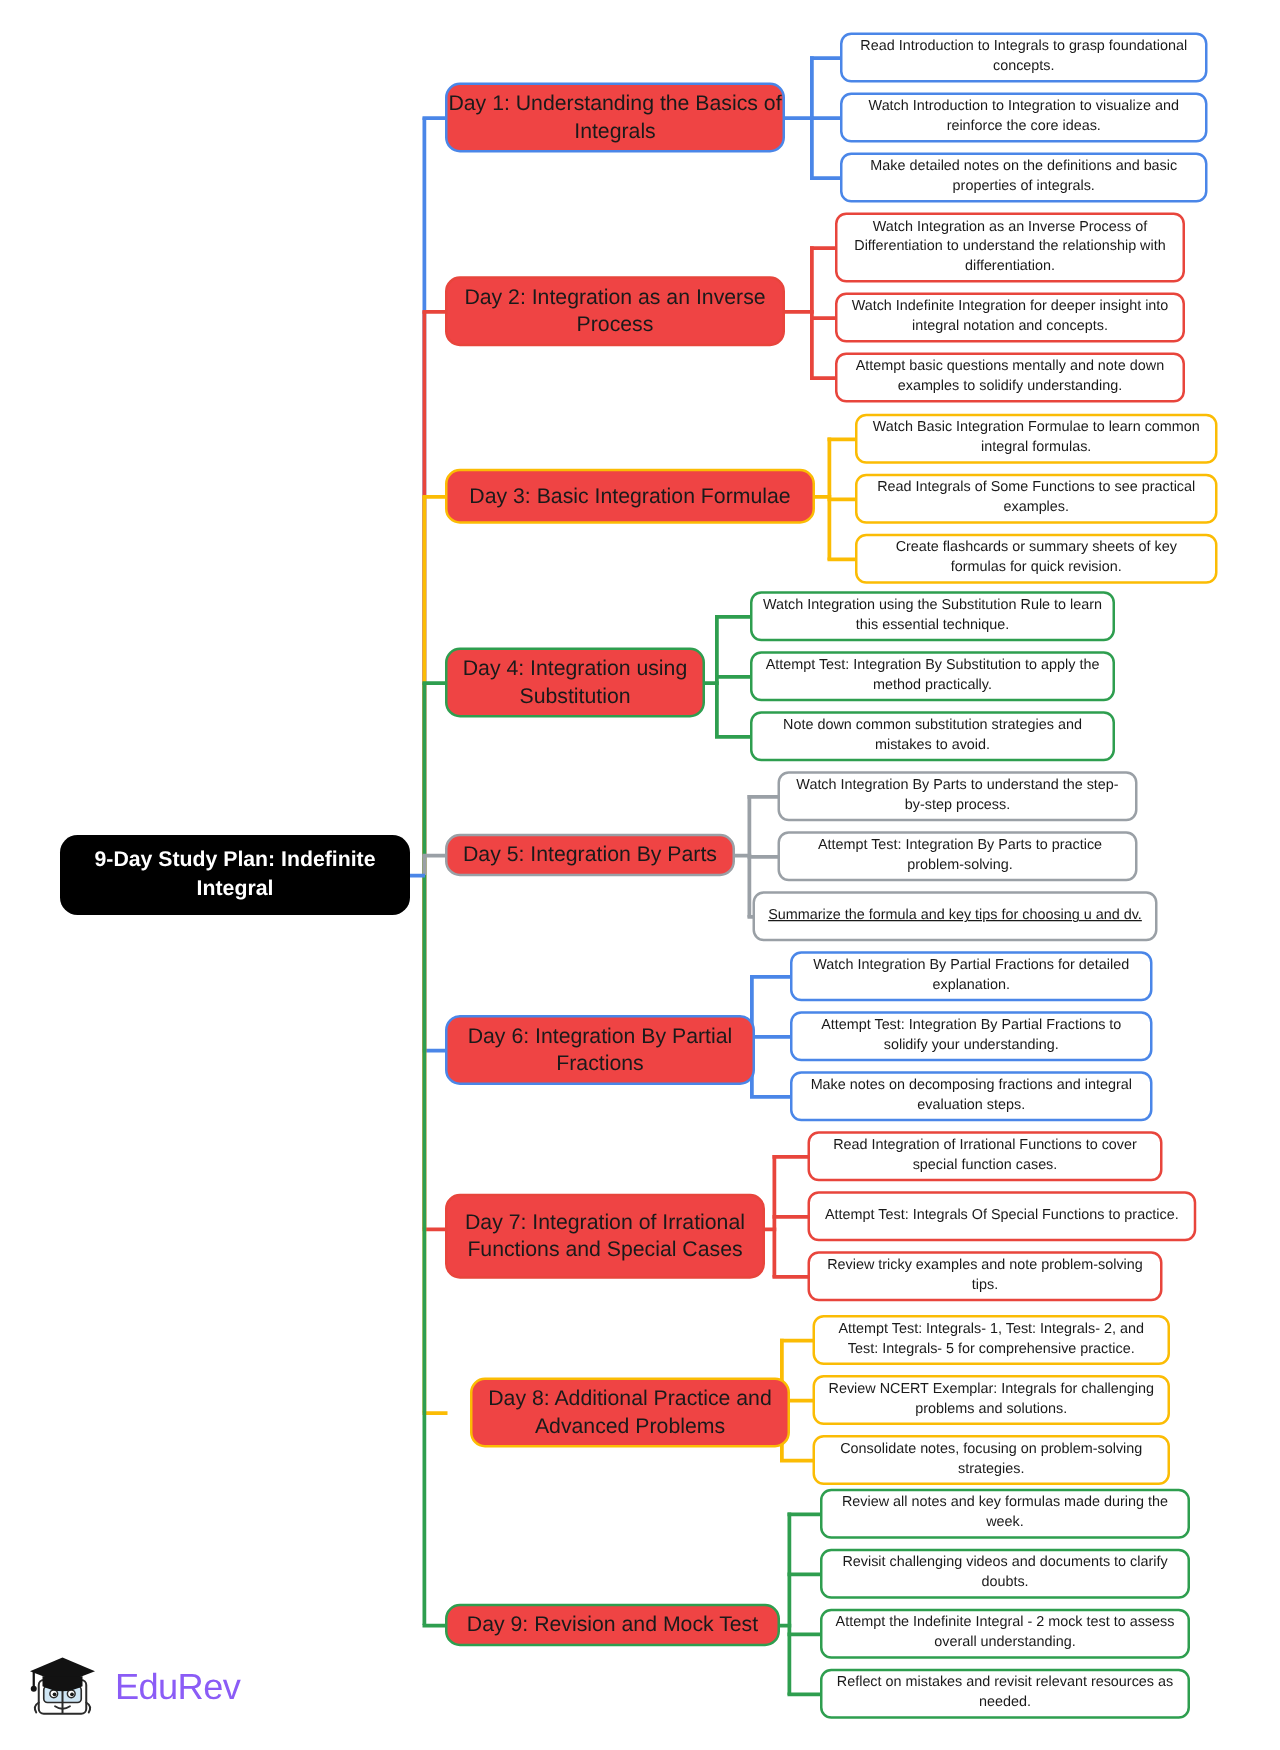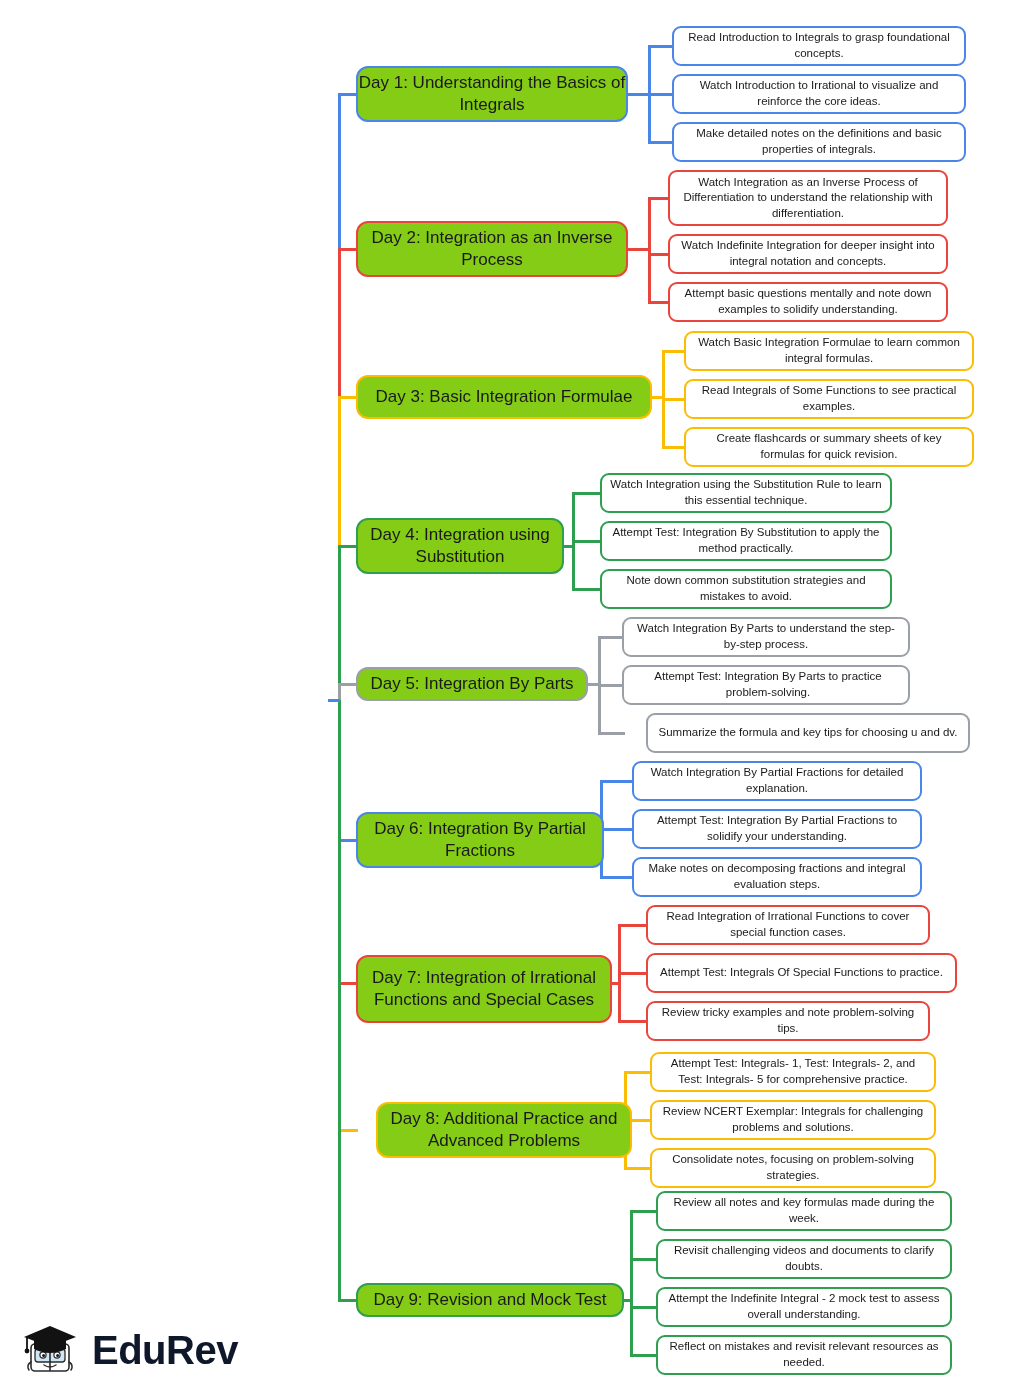--- a/index.html
+++ b/index.html
@@ -37,21 +37,21 @@
     align-items: center;
     justify-content: center;
     text-align: center;
     padding: 0 6px;
     box-sizing: border-box;
   }
 
   
   .day-node {
     position: absolute;
-    background: #84cc16;
+    background: #ef4444;
     border: 2px solid #4a86e8;
     border-radius: 12px;
     font-size: 17px;
     color: #1a1a1a;
     line-height: 1.3;
     display: flex;
     align-items: center;
     justify-content: center;
     text-align: center;
     padding: 2px 0;
@@ -84,23 +84,23 @@
   
   .logo-wrap {
     position: absolute;
     left: 18px;
     top: 1318px;
     display: flex;
     align-items: center;
     gap: 10px;
   }
   .logo-text {
-    font-size: 40px;
-    font-weight: bold;
-    color: #0f172a;
+    font-size: 29px;
+    font-weight: normal;
+    color: #8b5cf6;
     letter-spacing: -0.5px;
     line-height: 1;
   }
   .logo-mark { width: 64px; height: 64px; display:block; }
 </style>
 </head>
 <body>
 
 <div id="canvas">
 
@@ -165,42 +165,43 @@
       <div class="conn" style="left: 624px; top: 1119px; width: 29px; height: 3px; background: rgb(251, 188, 4);"></div>
       <div class="conn" style="left: 624px; top: 1167px; width: 29px; height: 3px; background: rgb(251, 188, 4);"></div>
       <div class="conn" style="left: 624px; top: 1299px; width: 9px; height: 3px; background: rgb(46, 158, 79);"></div>
       <div class="conn" style="left: 630px; top: 1210px; width: 3px; height: 146px; background: rgb(46, 158, 79);"></div>
       <div class="conn" style="left: 630px; top: 1210px; width: 29px; height: 3px; background: rgb(46, 158, 79);"></div>
       <div class="conn" style="left: 630px; top: 1258px; width: 29px; height: 3px; background: rgb(46, 158, 79);"></div>
       <div class="conn" style="left: 630px; top: 1306px; width: 29px; height: 3px; background: rgb(46, 158, 79);"></div>
       <div class="conn" style="left: 630px; top: 1354px; width: 29px; height: 3px; background: rgb(46, 158, 79);"></div>
     </div>
 
+  <div class="root-node">9-Day Study Plan: Indefinite Integral</div>
 
   <div id="node-layer">
       <div class="day-node" style="left: 356px; top: 66px; width: 272px; height: 56px; border-color: rgb(74, 134, 232);">Day 1: Understanding the Basics of Integrals</div>
       <div class="leaf-node" style="left: 672px; top: 26px; width: 294px; height: 40px; border-color: rgb(74, 134, 232);">Read Introduction to Integrals to grasp foundational concepts.</div>
-      <div class="leaf-node" style="left: 672px; top: 74px; width: 294px; height: 40px; border-color: rgb(74, 134, 232);">Watch Introduction to Irrational to visualize and reinforce the core ideas.</div>
+      <div class="leaf-node" style="left: 672px; top: 74px; width: 294px; height: 40px; border-color: rgb(74, 134, 232);">Watch Introduction to Integration to visualize and reinforce the core ideas.</div>
       <div class="leaf-node" style="left: 672px; top: 122px; width: 294px; height: 40px; border-color: rgb(74, 134, 232);">Make detailed notes on the definitions and basic properties of integrals.</div>
       <div class="day-node" style="left: 356px; top: 221px; width: 272px; height: 56px; border-color: rgb(232, 69, 60);">Day 2: Integration as an Inverse Process</div>
       <div class="leaf-node" style="left: 668px; top: 170px; width: 280px; height: 56px; border-color: rgb(232, 69, 60);">Watch Integration as an Inverse Process of Differentiation to understand the relationship with differentiation.</div>
       <div class="leaf-node" style="left: 668px; top: 234px; width: 280px; height: 40px; border-color: rgb(232, 69, 60);">Watch Indefinite Integration for deeper insight into integral notation and concepts.</div>
       <div class="leaf-node" style="left: 668px; top: 282px; width: 280px; height: 40px; border-color: rgb(232, 69, 60);">Attempt basic questions mentally and note down examples to solidify understanding.</div>
       <div class="day-node" style="left: 356px; top: 375px; width: 296px; height: 44px; border-color: rgb(251, 188, 4);">Day 3: Basic Integration Formulae</div>
       <div class="leaf-node" style="left: 684px; top: 331px; width: 290px; height: 40px; border-color: rgb(251, 188, 4);">Watch Basic Integration Formulae to learn common integral formulas.</div>
       <div class="leaf-node" style="left: 684px; top: 379px; width: 290px; height: 40px; border-color: rgb(251, 188, 4);">Read Integrals of Some Functions to see practical examples.</div>
       <div class="leaf-node" style="left: 684px; top: 427px; width: 290px; height: 40px; border-color: rgb(251, 188, 4);">Create flashcards or summary sheets of key formulas for quick revision.</div>
       <div class="day-node" style="left: 356px; top: 518px; width: 208px; height: 56px; border-color: rgb(46, 158, 79);">Day 4: Integration using Substitution</div>
       <div class="leaf-node" style="left: 600px; top: 473px; width: 292px; height: 40px; border-color: rgb(46, 158, 79);">Watch Integration using the Substitution Rule to learn this essential technique.</div>
       <div class="leaf-node" style="left: 600px; top: 521px; width: 292px; height: 40px; border-color: rgb(46, 158, 79);">Attempt Test: Integration By Substitution to apply the method practically.</div>
       <div class="leaf-node" style="left: 600px; top: 569px; width: 292px; height: 40px; border-color: rgb(46, 158, 79);">Note down common substitution strategies and mistakes to avoid.</div>
       <div class="day-node" style="left: 356px; top: 667px; width: 232px; height: 34px; border-color: rgb(154, 160, 166);">Day 5: Integration By Parts</div>
       <div class="leaf-node" style="left: 622px; top: 617px; width: 288px; height: 40px; border-color: rgb(154, 160, 166);">Watch Integration By Parts to understand the step-by-step process.</div>
       <div class="leaf-node" style="left: 622px; top: 665px; width: 288px; height: 40px; border-color: rgb(154, 160, 166); padding-left: 12px;">Attempt Test: Integration By Parts to practice problem-solving.</div>
-      <div class="leaf-node" style="left: 646px; top: 713px; width: 324px; height: 40px; border-color: rgb(154, 160, 166);">Summarize the formula and key tips for choosing u and dv.</div>
+      <div class="leaf-node" style="left: 602px; top: 713px; width: 324px; height: 40px; border-color: rgb(154, 160, 166); text-decoration: underline;">Summarize the formula and key tips for choosing u and dv.</div>
       <div class="day-node" style="left: 356px; top: 812px; width: 248px; height: 56px; border-color: rgb(74, 134, 232);">Day 6: Integration By Partial Fractions</div>
       <div class="leaf-node" style="left: 632px; top: 761px; width: 290px; height: 40px; border-color: rgb(74, 134, 232);">Watch Integration By Partial Fractions for detailed explanation.</div>
       <div class="leaf-node" style="left: 632px; top: 809px; width: 290px; height: 40px; border-color: rgb(74, 134, 232);">Attempt Test: Integration By Partial Fractions to solidify your understanding.</div>
       <div class="leaf-node" style="left: 632px; top: 857px; width: 290px; height: 40px; border-color: rgb(74, 134, 232);">Make notes on decomposing fractions and integral evaluation steps.</div>
       <div class="day-node" style="left: 356px; top: 955px; width: 256px; height: 68px; border-color: rgb(232, 69, 60);">Day 7: Integration of Irrational Functions and Special Cases</div>
       <div class="leaf-node" style="left: 646px; top: 905px; width: 284px; height: 40px; border-color: rgb(232, 69, 60);">Read Integration of Irrational Functions to cover special function cases.</div>
       <div class="leaf-node" style="left: 646px; top: 953px; width: 311px; height: 40px; border-color: rgb(232, 69, 60);">Attempt Test: Integrals Of Special Functions to practice.</div>
       <div class="leaf-node" style="left: 646px; top: 1001px; width: 284px; height: 40px; border-color: rgb(232, 69, 60);">Review tricky examples and note problem-solving tips.</div>
       <div class="day-node" style="left: 376px; top: 1102px; width: 256px; height: 56px; border-color: rgb(251, 188, 4);">Day 8: Additional Practice and Advanced Problems</div>
       <div class="leaf-node" style="left: 650px; top: 1052px; width: 286px; height: 40px; border-color: rgb(251, 188, 4);">Attempt Test: Integrals- 1, Test: Integrals- 2, and Test: Integrals- 5 for comprehensive practice.</div>

